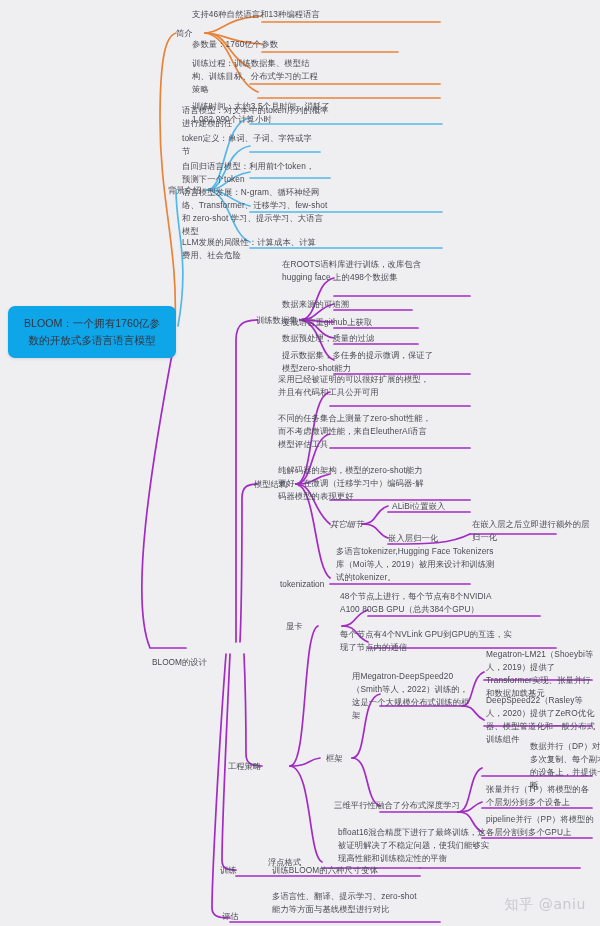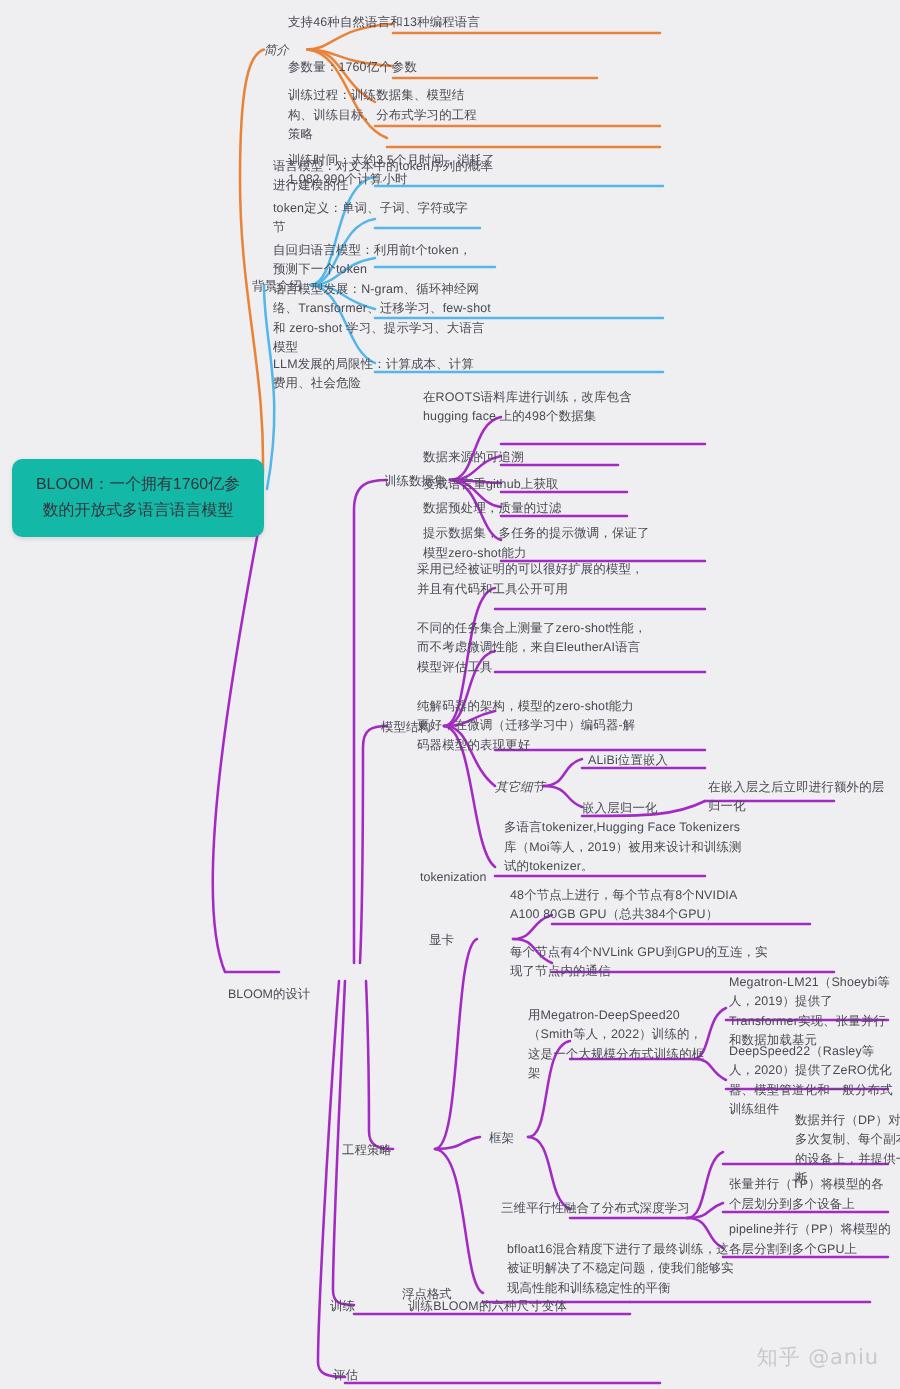--- a/index.html
+++ b/index.html
@@ -15,21 +15,21 @@
   .node{position:absolute;box-sizing:border-box;color:#3b3b44;}
   
   .leaf{
     font-size:8.3px;line-height:13.1px;letter-spacing:.1px;
     color:#4a4a55;white-space:normal;
   }
   .branch{
     font-size:8.3px;line-height:12px;color:#4a4a55;white-space:nowrap;
   }
   .root{
-    background:#14b8a6;border-radius:7px;
+    background:#0ea5e9;border-radius:7px;
     box-shadow:0 1px 3px rgba(40,30,60,.13);
     font-size:10.6px;line-height:17px;color:#34343d;
     padding:9px 11px;text-align:center;
   }
   .watermark{
     position:absolute;right:14px;bottom:12px;
     font-size:14px;color:#c8c8cf;letter-spacing:.6px;
     font-family:"DejaVu Sans",sans-serif;
   }
 </style>
@@ -131,21 +131,21 @@
       <path d="M322 868 L 420 868" stroke="#a32bc4"></path>
       <path d="M420 868 L 580 868" stroke="#a32bc4"></path>
 
       <path d="M236 876 L 420 876" stroke="#a32bc4"></path>
       <path d="M230 922 L 440 922" stroke="#a32bc4"></path>
     </g>
   </svg>
 
   <div class="node root" style="left:8px;top:306px;width:168px;">BLOOM：一个拥有1760亿参数的开放式多语言语言模型</div>
 
-  <div class="node branch" style="left:176px;top:27px;font-style:italic;">简介</div>
+  <div class="node branch" style="left:176px;top:27px;">简介</div>
 
   <div class="node branch" style="left:168px;top:184px;">背景介绍</div>
 
   <div class="node branch" style="left:152px;top:656px;">BLOOM的设计</div>
 
   <div class="node leaf" style="left:192px;top:8px;width:250px;">支持46种自然语言和13种编程语言</div>
   <div class="node leaf" style="left:192px;top:38px;width:210px;">参数量：1760亿个参数</div>
   <div class="node leaf" style="left:190px;top:32px;width:0px;height:0px;overflow:hidden;"></div>
   <div class="node leaf" style="left:192px;top:29px;width:0;height:0;overflow:hidden;"></div>
 
@@ -197,15 +197,16 @@
   <div class="node leaf" style="left:486px;top:783px;width:110px;">张量并行（TP）将模型的各个层划分到多个设备上</div>
   <div class="node leaf" style="left:486px;top:813px;width:110px;">pipeline并行（PP）将模型的各层分割到多个GPU上</div>
 
   <div class="node branch" style="left:268px;top:856px;">浮点格式</div>
   <div class="node leaf" style="left:338px;top:826px;width:152px;">bfloat16混合精度下进行了最终训练，这被证明解决了不稳定问题，使我们能够实现高性能和训练稳定性的平衡</div>
 
   <div class="node branch" style="left:220px;top:864px;">训练</div>
   <div class="node leaf" style="left:272px;top:864px;width:180px;">训练BLOOM的六种尺寸变体</div>
 
   <div class="node branch" style="left:222px;top:910px;">评估</div>
+  <div class="node leaf" style="left:272px;top:890px;width:148px;">多语言性、翻译、提示学习、zero-shot能力等方面与基线模型进行对比</div>
 
   <div class="watermark">知乎 @aniu</div>
 </div>
 
 </body></html>

